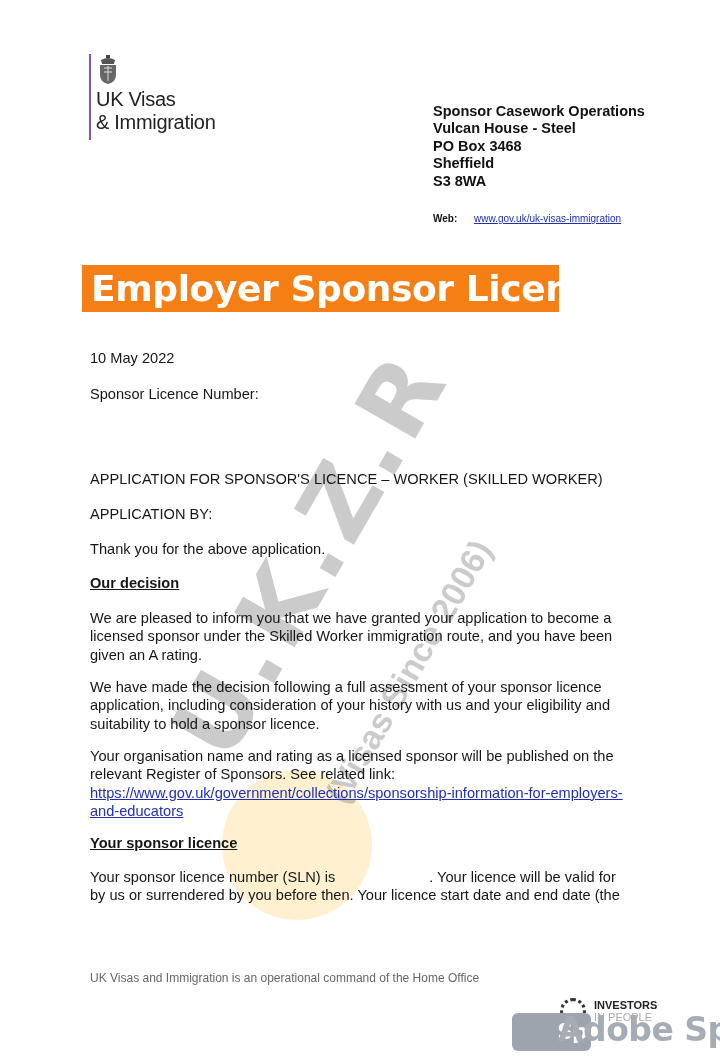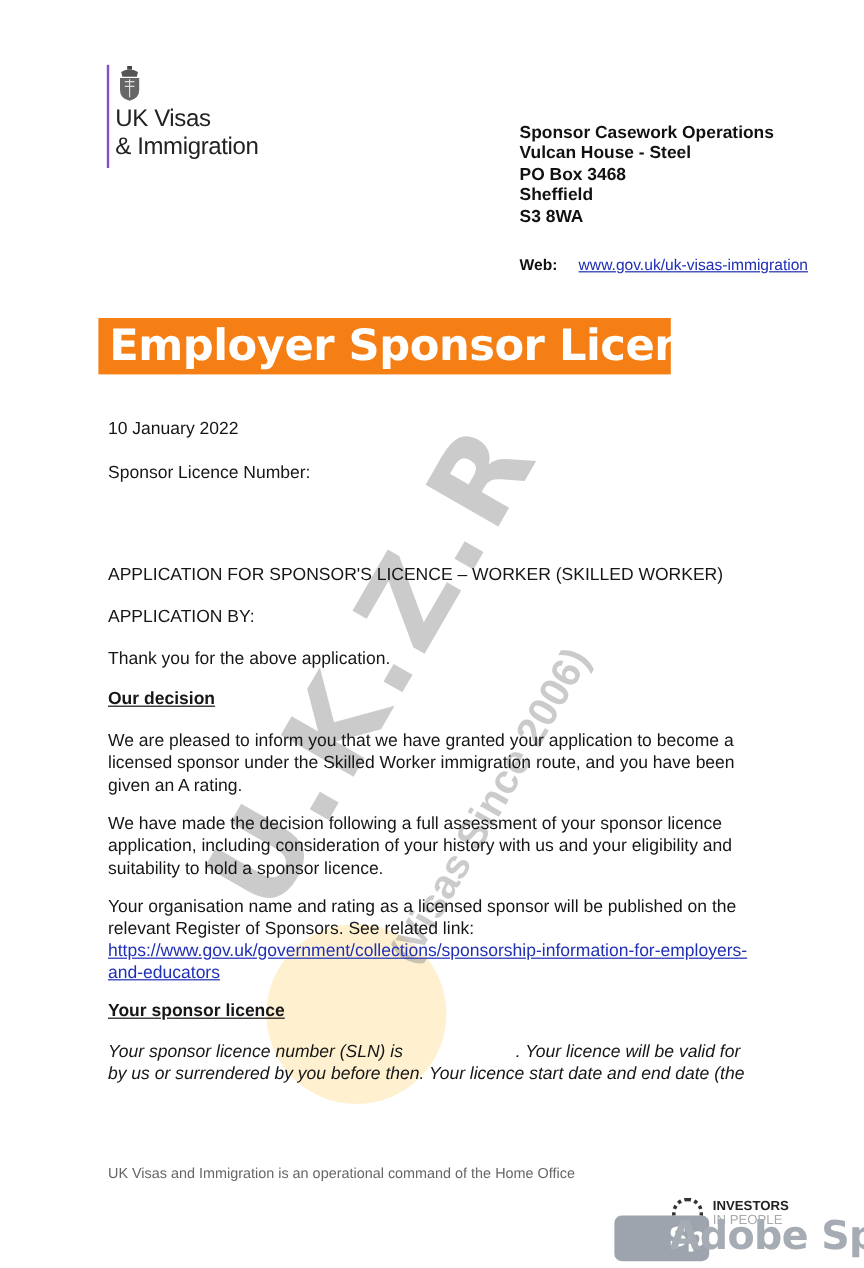--- a/index.html
+++ b/index.html
@@ -32,21 +32,21 @@
     }
     .logo-text div { white-space: nowrap; }
 
     
     .address {
       left: 433px; top: 103px;
       font-size: 14.5px; line-height: 17.4px; font-weight: bold; color: #111;
     }
     .address div { white-space: nowrap; }
     .web {
-      left: 433px; top: 213px; font-size: 13px; white-space: nowrap;
+      left: 433px; top: 213px; font-size: 10px; white-space: nowrap;
     }
     .web .label { font-weight: bold; color: #111; margin-right: 14px; }
     .web .link { color: #1f2fb5; text-decoration: underline; }
 
     
     .banner {
       left: 82px; top: 265px; width: 477px; height: 47px;
       background: #f57f14;
       color: #ffffff;
       font-family: "DejaVu Sans", sans-serif;
@@ -152,21 +152,21 @@
   <span class="label">Web:</span>
   <span class="link">www.gov.uk/uk-visas-immigration</span>
 </div>
 
 <div class="abs banner">Employer Sponsor Licence</div>
 
 <div class="abs wm-circle"></div>
 <div class="abs wm-text">U.K.Z.R</div>
 <div class="abs wm-sub">(Visas Since 2006)</div>
 
-<div class="abs p nowrap" style="top:349px;">10 January 2022</div>
+<div class="abs p nowrap" style="top:349px;">10 May 2022</div>
 <div class="abs p nowrap" style="top:385px;">Sponsor Licence Number:</div>
 
 <div class="abs p nowrap" style="top:470px;">APPLICATION FOR SPONSOR'S LICENCE – WORKER (SKILLED WORKER)</div>
 <div class="abs p nowrap" style="top:505px;">APPLICATION BY:</div>
 <div class="abs p nowrap" style="top:540px;">Thank you for the above application.</div>
 
 <div class="abs p nowrap heading" style="top:574px;">Our decision</div>
 
 <div class="abs p" style="top:609px;">
   <div class="nowrap">We are pleased to inform you that we have granted your application to become a</div>
@@ -182,21 +182,21 @@
 
 <div class="abs p" style="top:747px;">
   <div class="nowrap">Your organisation name and rating as a licensed sponsor will be published on the</div>
   <div class="nowrap">relevant Register of Sponsors. See related link:</div>
   <div class="nowrap url">https://www.gov.uk/government/collections/sponsorship-information-for-employers-</div>
   <div class="nowrap url">and-educators</div>
 </div>
 
 <div class="abs p nowrap heading" style="top:834px;">Your sponsor licence</div>
 
-<div class="abs p" style="top:868px;font-style:italic;">
+<div class="abs p" style="top:868px;">
   <div class="nowrap">
     <span>Your sponsor licence number (SLN) is</span><span style="display:inline-block;width:94px;"></span><span>. Your licence will be valid for</span>
   </div>
   <div class="nowrap">by us or surrendered by you before then. Your licence start date and end date (the</div>
 </div>
 
 <div class="abs footer-text">UK Visas and Immigration is an operational command of the Home Office</div>
 <div class="abs iip-ring"></div>
 <div class="abs iip-text">
   <div>INVESTORS</div>

